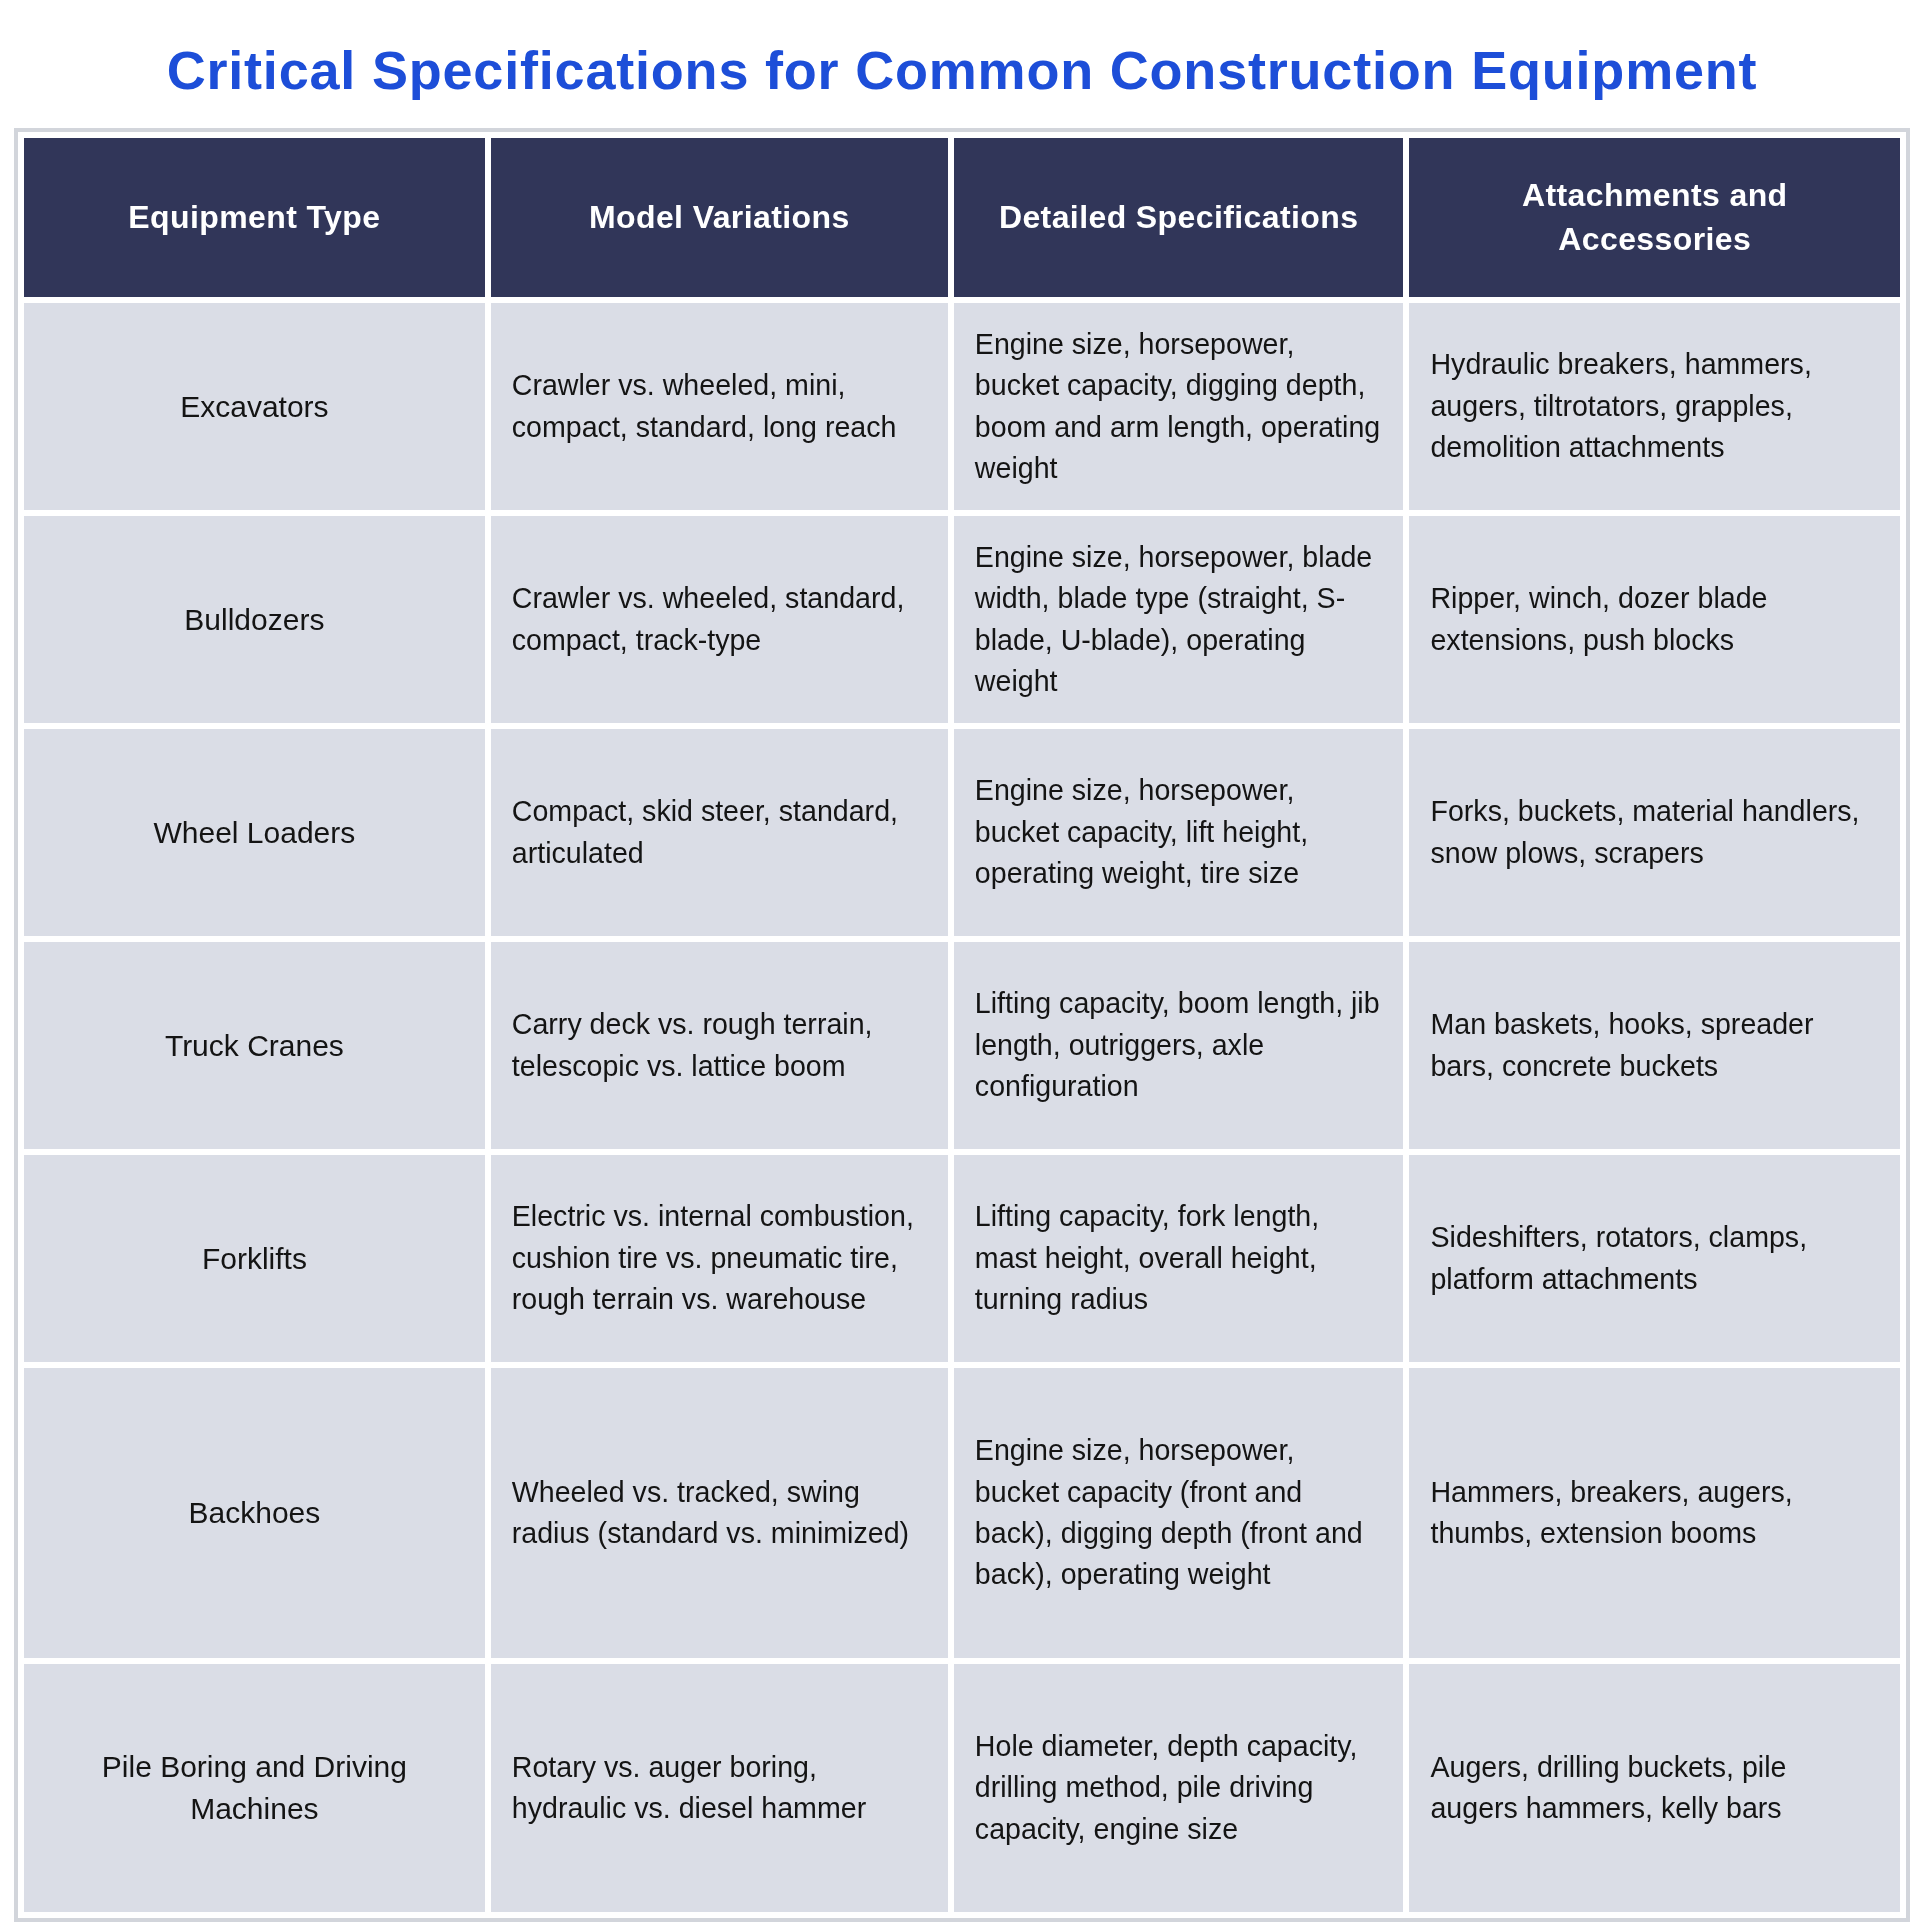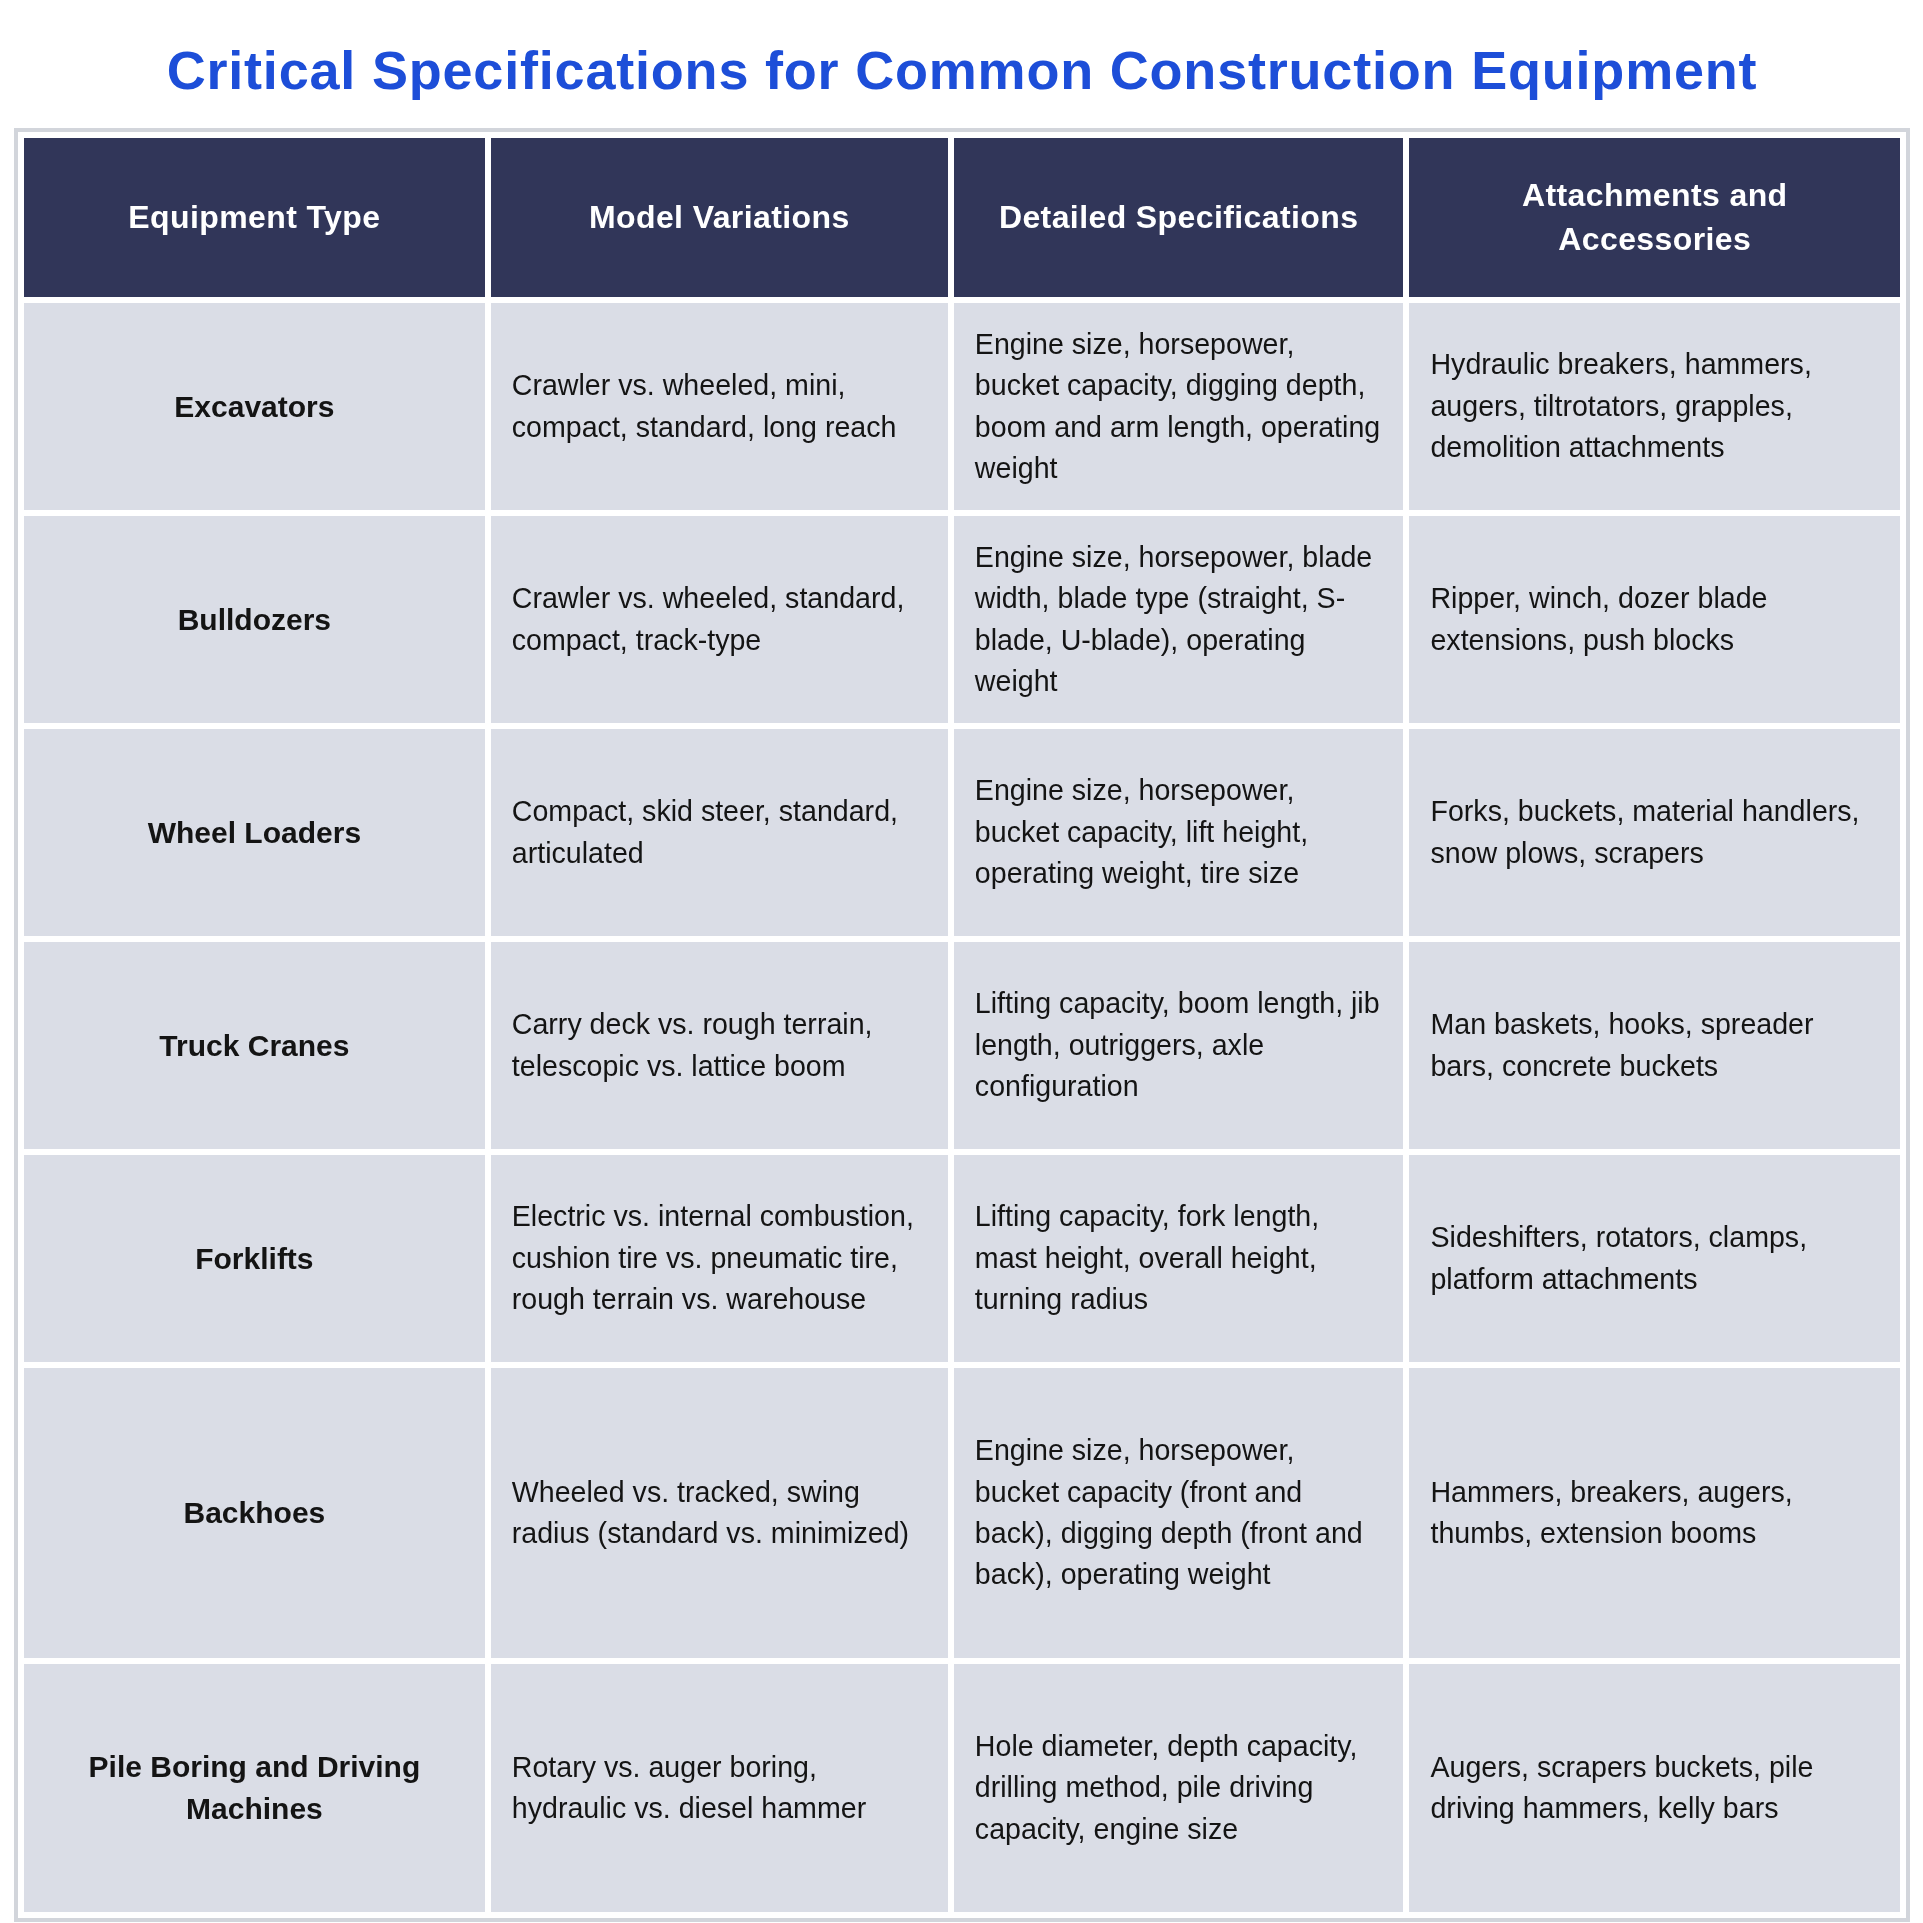--- a/index.html
+++ b/index.html
@@ -56,21 +56,21 @@
     color: #141414;
     font-size: 28.6px;
     line-height: 1.45;
     vertical-align: middle;
     padding: 18px 21px;
     height: 207px;
     box-sizing: border-box;
     word-wrap: break-word;
   }
   td.type-cell {
-    font-weight: 700;
+    font-weight: 400;
     font-size: 30px;
     text-align: center;
     line-height: 1.4;
   }
   tbody tr:nth-child(6) td { height: 290px; }
   tbody tr:nth-child(7) td { height: 248px; }
 </style>
 </head>
 <body>
 
@@ -134,20 +134,20 @@
     <td class="type-cell">Backhoes</td>
     <td>Wheeled vs. tracked, swing radius (standard vs. minimized)</td>
     <td>Engine size, horsepower, bucket capacity (front and back), digging depth (front and back), operating weight</td>
     <td>Hammers, breakers, augers, thumbs, extension booms</td>
   </tr>
 
   <tr>
     <td class="type-cell">Pile Boring and Driving Machines</td>
     <td>Rotary vs. auger boring, hydraulic vs. diesel hammer</td>
     <td>Hole diameter, depth capacity, drilling method, pile driving capacity, engine size</td>
-    <td>Augers, scrapers buckets, pile driving hammers, kelly bars</td>
+    <td>Augers, drilling buckets, pile augers hammers, kelly bars</td>
   </tr>
 </tbody>
     </table>
   </div>
 
 </div>
 
 
 </body></html>

